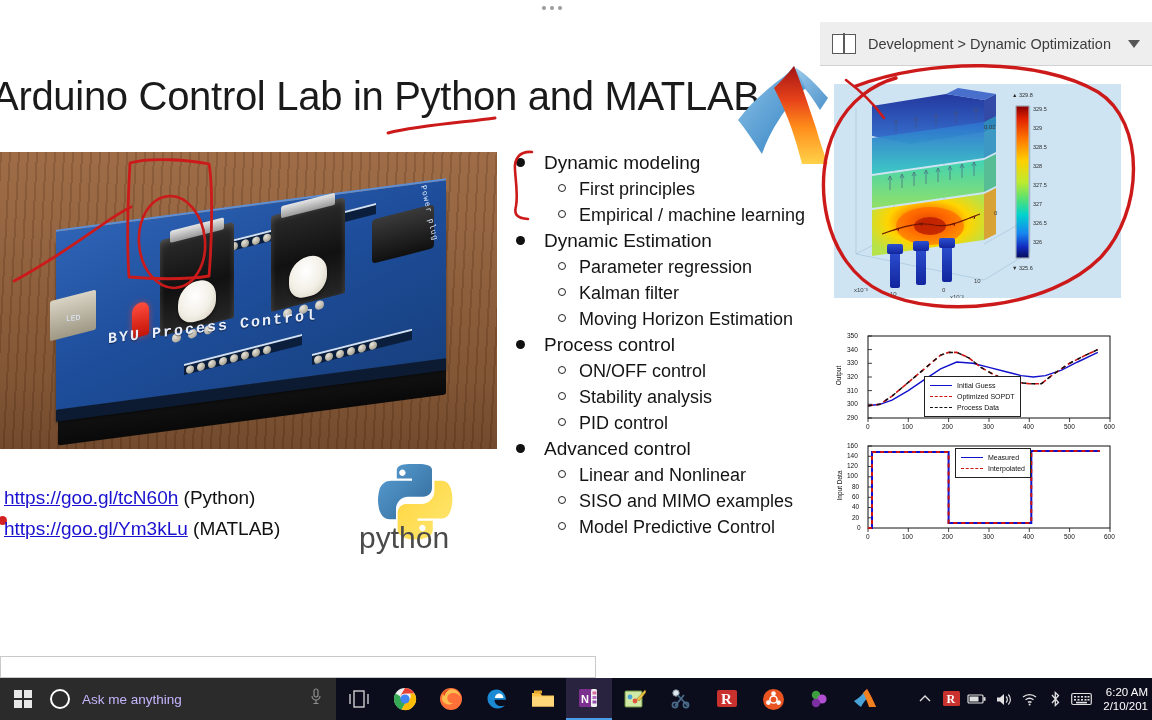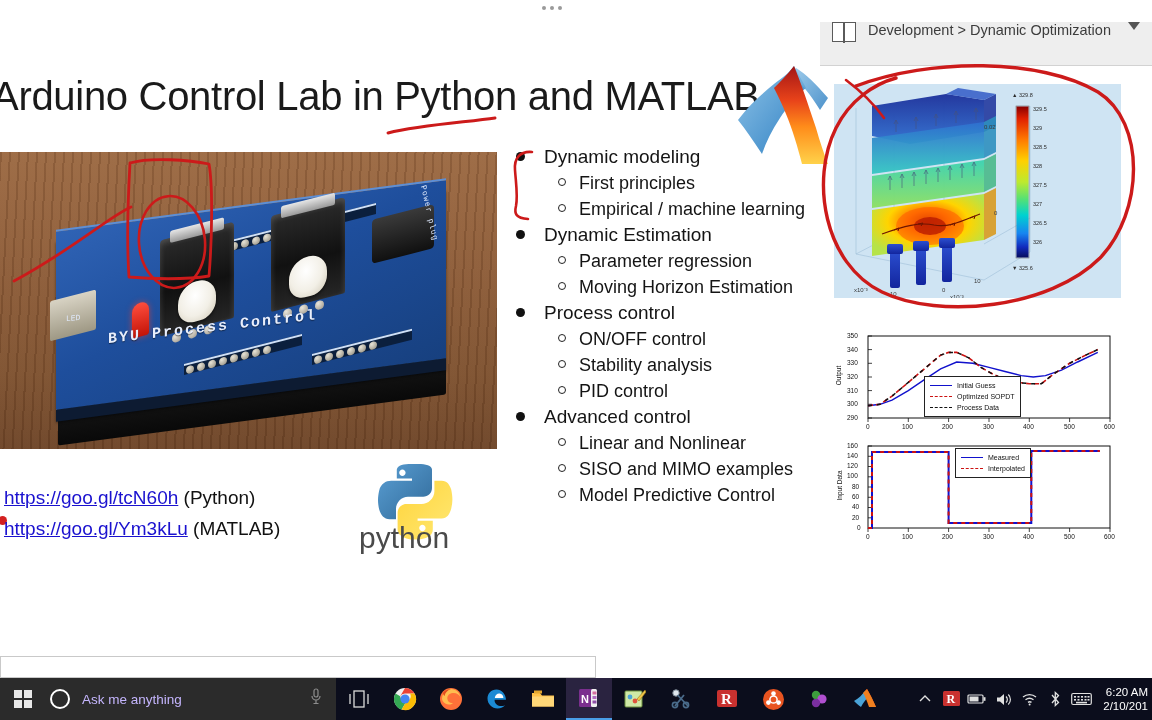--- a/index.html
+++ b/index.html
@@ -117,32 +117,32 @@
   #links{ position:absolute; left:4px; top:482px; font-size:19px; color:#111; line-height:31px; }
   #links .lnk{ color:#1a11cf; text-decoration:underline; }
   #links .row{ white-space:nowrap; }
   #red-dot-links{ position:absolute; left:-2px; top:516px; width:9px;height:9px;border-radius:50%;
      background:#d32020; }
 
   
   #python-logo{ position:absolute; left:352px; top:462px; width:126px; height:96px; }
 
   
-  #bullets{ position:absolute; left:516px; top:144px; width:330px; }
+  #bullets{ position:absolute; left:516px; top:150px; width:330px; }
   .b1{ display:flex; align-items:flex-start; font-size:19px; color:#141414; line-height:26px; margin-bottom:0px; }
   .b1 .dot{ width:9px;height:9px;border-radius:50%;background:#111; margin:8px 19px 0 0; flex:0 0 auto;}
   .b2{ display:flex; align-items:flex-start; font-size:18px; color:#141414; line-height:26px; margin-left:42px; }
   .b2 .ring{ width:8px;height:8px;border-radius:50%;border:1.4px solid #222; margin:8px 13px 0 0; flex:0 0 auto;}
 
   
   #matlab-logo{ position:absolute; left:736px; top:58px; width:104px; height:108px; }
 
   
   #sim-window{ position:absolute; left:820px; top:22px; width:332px; height:44px;
-     background:#eeeeee; border-bottom:1px solid #d2d2d2; display:flex; align-items:flex-start; padding:0 12px; }
+     background:#eeeeee; border-bottom:1px solid #d2d2d2; display:flex; align-items:center; padding:0 12px; }
   #win-icon{ width:24px;height:20px;border:1.5px solid #5a5a5a;background:#fff;
      position:relative; flex:0 0 auto; }
   #win-icon:after{ content:""; position:absolute; left:10px; top:-1.5px; bottom:-1.5px; width:1.5px; background:#5a5a5a; }
   #sim-title{ font-size:14.5px; color:#3c3c3c; margin-left:12px; white-space:nowrap; }
   #sim-caret{ margin-left:auto; width:0;height:0;border-left:6px solid transparent;
      border-right:6px solid transparent;border-top:8px solid #555; }
 
   
   #plot3d{ position:absolute; left:834px; top:84px; width:287px; height:214px;
      background:#cfe4f3; overflow:hidden; }
@@ -313,20 +313,24 @@
       <span>Empirical / machine learning</span>
     </div>
 
     <div class="b1">
       <span class="dot"></span>
       <span>Dynamic Estimation</span>
     </div>
     <div class="b2">
       <span class="ring"></span>
       <span>Parameter regression</span>
+    </div>
+    <div class="b2">
+      <span class="ring"></span>
+      <span>Kalman filter</span>
     </div>
     <div class="b2">
       <span class="ring"></span>
       <span>Moving Horizon Estimation</span>
     </div>
 
     <div class="b1">
       <span class="dot"></span>
       <span>Process control</span>
     </div>

